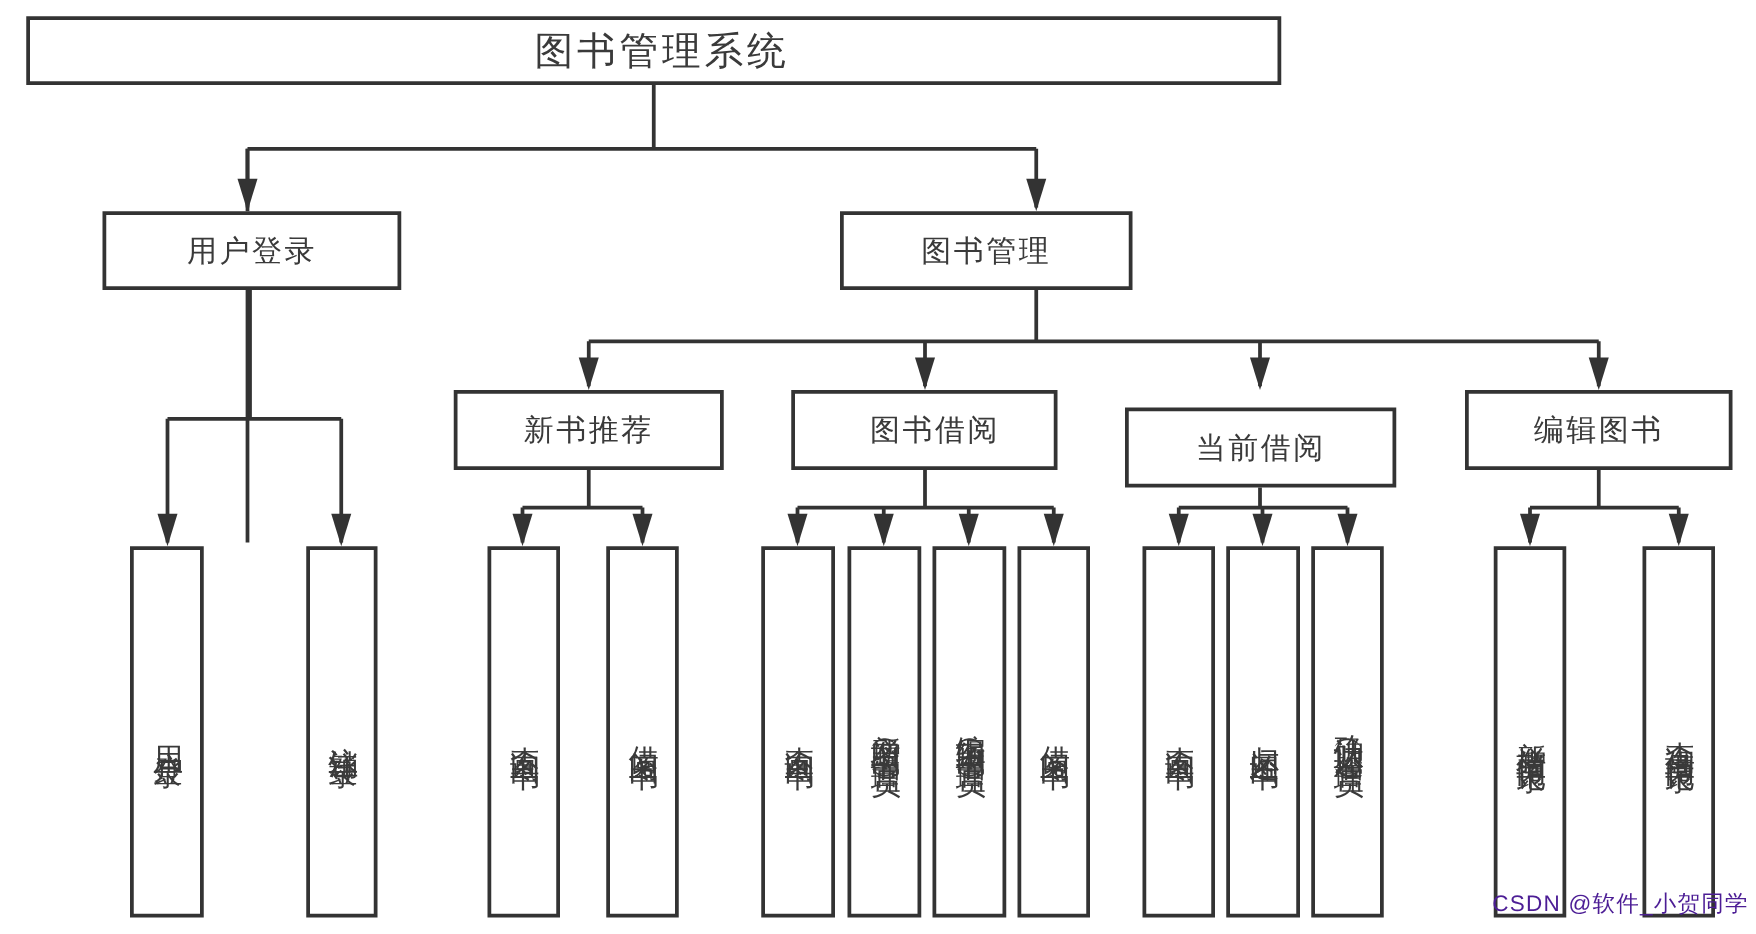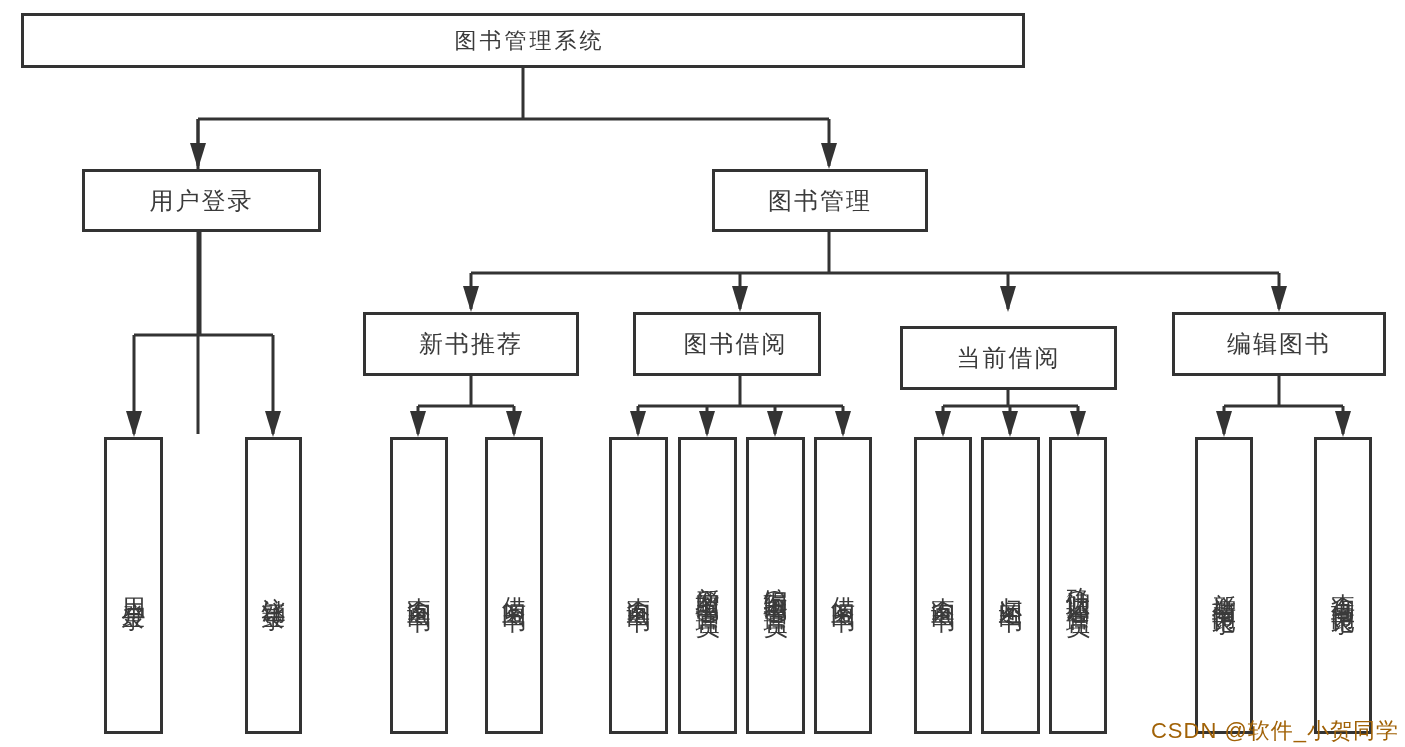--- a/index.html
+++ b/index.html
@@ -18,35 +18,35 @@
     border:3px solid #333333;
     background:#ffffff;
     display:flex;
     align-items:center;
     justify-content:center;
     font-size:24px;
     letter-spacing:2px;
     color:#3a3a3a;
     text-align:center;
   }
-  .node.root{font-size:22px;letter-spacing:3px;padding-left:13px;}
+  .node.root{font-size:31px;letter-spacing:3px;padding-left:13px;}
   .node.leaf{
     writing-mode:vertical-rl;
     text-orientation:mixed;
     font-size:24px;
     letter-spacing:4px;
     line-height:1.0;
   }
   .watermark{
     position:absolute;
     right:6px;
-    bottom:1px;
-    font-size:22px;
+    bottom:12px;
+    font-size:18px;
     letter-spacing:1px;
-    color:#a16207;
+    color:#4c1d95;
     z-index:5;
   }
 </style>
 </head>
 <body>
 
 <div class="stage">
 
   <svg class="wires" width="1405" height="747" viewBox="0 0 1405 747">
     <g stroke="#333333" stroke-width="3" fill="none">
@@ -85,24 +85,24 @@
       <polygon points="1002,411 1018,411 1010,437"></polygon>
       <polygon points="1070,411 1086,411 1078,437"></polygon>
       <polygon points="1216,411 1232,411 1224,437"></polygon>
       <polygon points="1335,411 1351,411 1343,437"></polygon>
     </g>
   </svg>
 
   <div class="node root" style="left:21px;top:13px;width:1004px;height:55px;">图书管理系统</div>
 
   <div class="node" style="left:82px;top:169px;width:239px;height:63px;">用户登录</div>
-  <div class="node" style="left:712px;top:169px;width:216px;height:63px;">图书管理</div>
+  <div class="node" style="left:672px;top:169px;width:234px;height:63px;">图书管理</div>
 
   <div class="node" style="left:363px;top:312px;width:216px;height:64px;text-align:right;">新书推荐</div>
-  <div class="node" style="left:633px;top:312px;width:188px;height:64px;padding-left:17px;">图书借阅</div>
+  <div class="node" style="left:633px;top:312px;width:213px;height:64px;padding-left:17px;">图书借阅</div>
   <div class="node" style="left:900px;top:326px;width:217px;height:64px;">当前借阅</div>
   <div class="node" style="left:1172px;top:312px;width:214px;height:64px;">编辑图书</div>
 
   <div class="node leaf" style="left:104px;top:437px;width:59px;height:297px;">用户登录</div>
   <div class="node leaf" style="left:245px;top:437px;width:57px;height:297px;">注销登录</div>
 
   <div class="node leaf" style="left:390px;top:437px;width:58px;height:297px;">查询图书</div>
   <div class="node leaf" style="left:485px;top:437px;width:58px;height:297px;">借阅图书</div>
 
   <div class="node leaf" style="left:609px;top:437px;width:59px;height:297px;">查询图书</div>

